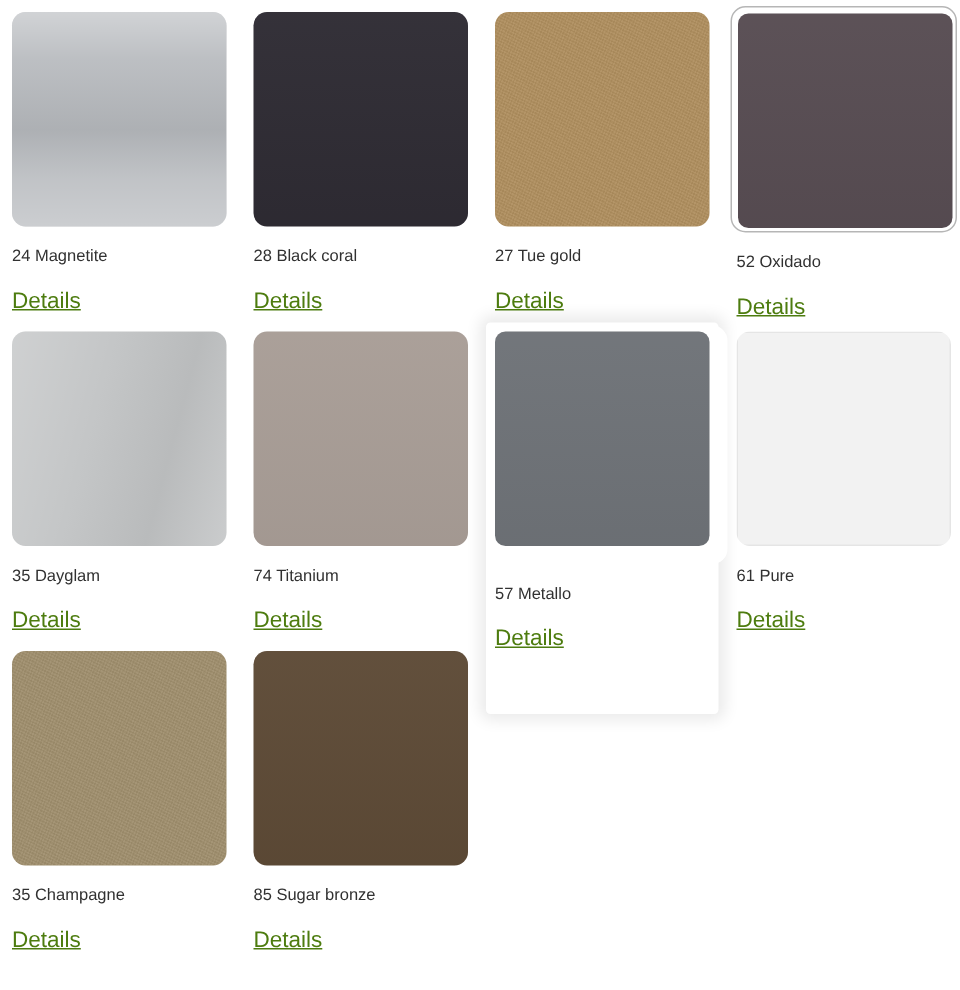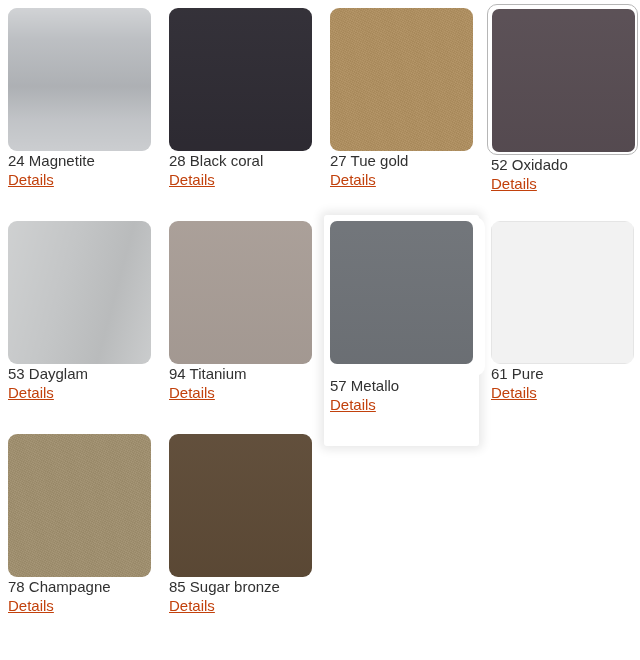--- a/index.html
+++ b/index.html
@@ -38,21 +38,21 @@
   
   .swatch-card.is-hover {
     background: #ffffff;
     border-radius: 3px;
     box-shadow: 0 0 10px 4px rgba(0,0,0,0.085);
     width: 155px;
     padding-left: 6px;
     padding-top: 6px;
     margin-top: -6px;
     margin-left: -6px;
-    height: 231px;
+    height: 261px;
   }
 
   .swatch-tile-wrap {
     position: relative;
     width: 143px;
     height: 143px;
   }
 
   .swatch-tile {
     position: absolute;
@@ -129,32 +129,33 @@
       rgba(255,255,255,0.12) 100%);
   }
   .finish.flat {
     background-image: linear-gradient(to bottom, rgba(255,255,255,0.03), rgba(0,0,0,0.03));
   }
   .finish.edge {
     box-shadow: inset 0 0 0 1px rgba(0,0,0,0.05);
   }
 
   .swatch-name {
-    font-size: 15px;
+    margin-top: 11px;
+    font-size: 11px;
     line-height: 19px;
     color: #313131;
     white-space: nowrap;
   }
 
   .details-link {
     display: inline-block;
-    margin-top: 0;
+    margin-top: 10px;
     font-size: 15px;
     line-height: 19px;
-    color: #c2410c;
+    color: #4d7c0f;
     text-decoration: underline;
     cursor: pointer;
   }
 </style>
 </head>
 <body>
 
 <div id="swatch-grid">
     <div class="swatch-card">
       <div class="swatch-tile-wrap">
@@ -191,30 +192,30 @@
       </div>
       <div class="swatch-name">52 Oxidado</div>
       <div><a class="details-link">Details</a></div>
     </div>
     <div class="swatch-card">
       <div class="swatch-tile-wrap">
         <div class="swatch-tile" style="background: rgb(195, 197, 198);">
           <div class="finish sheen-h"></div>
         </div>
       </div>
-      <div class="swatch-name">53 Dayglam</div>
+      <div class="swatch-name">35 Dayglam</div>
       <div><a class="details-link">Details</a></div>
     </div>
     <div class="swatch-card">
       <div class="swatch-tile-wrap">
         <div class="swatch-tile" style="background: rgb(168, 157, 150);">
           <div class="finish flat"></div>
         </div>
       </div>
-      <div class="swatch-name">94 Titanium</div>
+      <div class="swatch-name">74 Titanium</div>
       <div><a class="details-link">Details</a></div>
     </div>
     <div class="swatch-card is-hover">
       <div class="swatch-tile-wrap">
         <div class="swatch-tile" style="background: rgb(110, 114, 119);">
           <div class="finish flat"></div>
         </div>
       </div>
       <div class="swatch-name">57 Metallo</div>
       <div><a class="details-link">Details</a></div>
@@ -227,21 +228,21 @@
       </div>
       <div class="swatch-name">61 Pure</div>
       <div><a class="details-link">Details</a></div>
     </div>
     <div class="swatch-card">
       <div class="swatch-tile-wrap">
         <div class="swatch-tile" style="background: rgb(160, 143, 110);">
           <div class="finish grain"></div>
         </div>
       </div>
-      <div class="swatch-name">78 Champagne</div>
+      <div class="swatch-name">35 Champagne</div>
       <div><a class="details-link">Details</a></div>
     </div>
     <div class="swatch-card">
       <div class="swatch-tile-wrap">
         <div class="swatch-tile" style="background: rgb(93, 74, 54);">
           <div class="finish flat"></div>
         </div>
       </div>
       <div class="swatch-name">85 Sugar bronze</div>
       <div><a class="details-link">Details</a></div>

